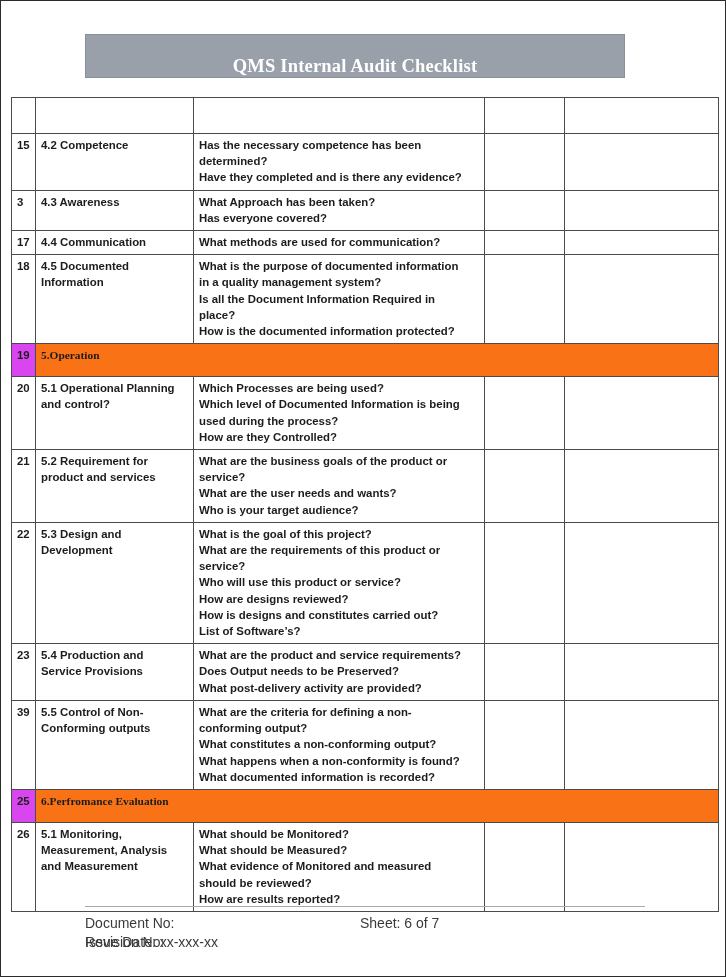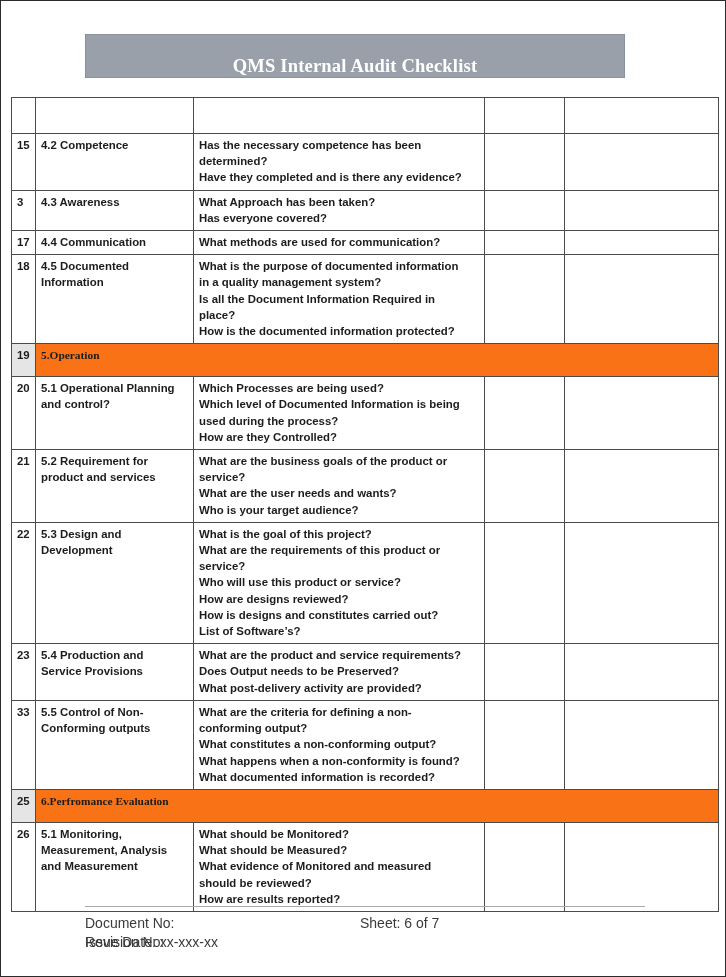--- a/index.html
+++ b/index.html
@@ -91,21 +91,21 @@
     background: #f97316;
     font-family: "Liberation Serif", serif;
     font-weight: bold;
     font-size: 16.5px;
     line-height: 22px;
     color: #1b1b1b;
     padding: 3px 5px 5px 9px;
     vertical-align: middle;
   }
   tr.section-row td.num {
-    background: #e5e5e5;
+    background: #d946ef;
     vertical-align: top;
   }
   tr.section-row { height: 33px; }
 
   .qline { display: block; }
 
   
   .footer {
     position: absolute;
     left: 84px;
@@ -241,21 +241,21 @@
             <td class="clause">5.4 Production and Service Provisions</td>
             <td class="question">
               <span class="qline">What are the product and service requirements?</span>
               <span class="qline">Does Output needs to be Preserved?</span>
               <span class="qline">What post-delivery activity are provided?</span>
             </td>
             <td class="blank"></td>
             <td class="blank"></td>
           </tr>
           <tr>
-            <td class="num">33</td>
+            <td class="num">39</td>
             <td class="clause">5.5 Control of Non-Conforming outputs</td>
             <td class="question">
               <span class="qline">What are the criteria for defining a non-conforming output?</span>
               <span class="qline">What constitutes a non-conforming output?</span>
               <span class="qline">What happens when a non-conformity is found?</span>
               <span class="qline">What documented information is recorded?</span>
             </td>
             <td class="blank"></td>
             <td class="blank"></td>
           </tr>

